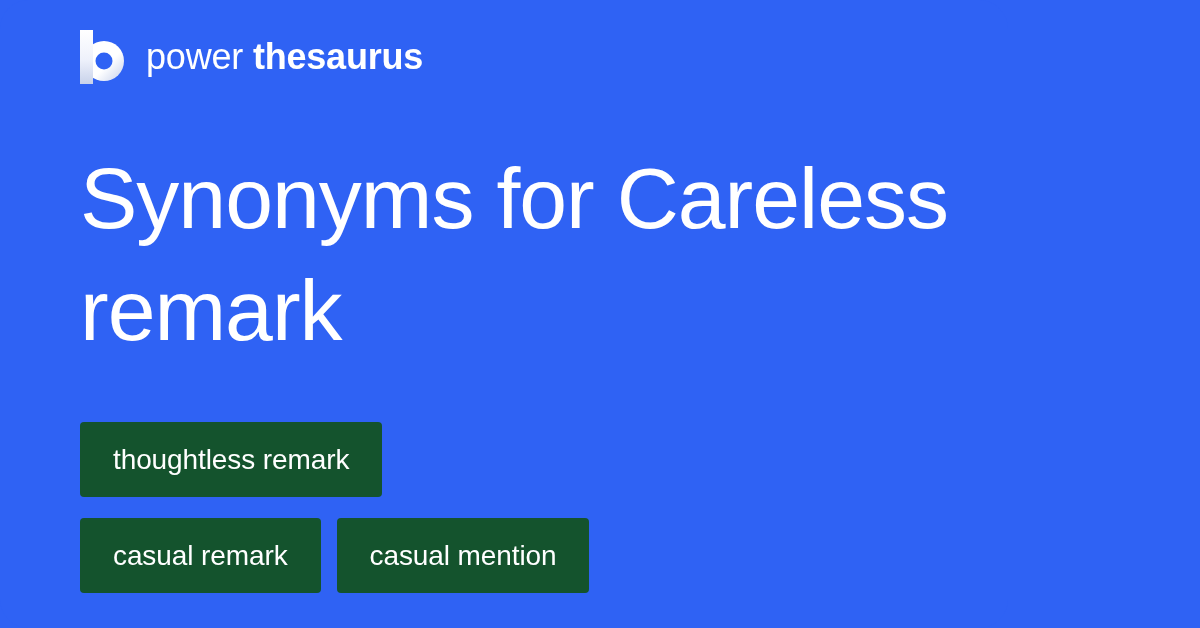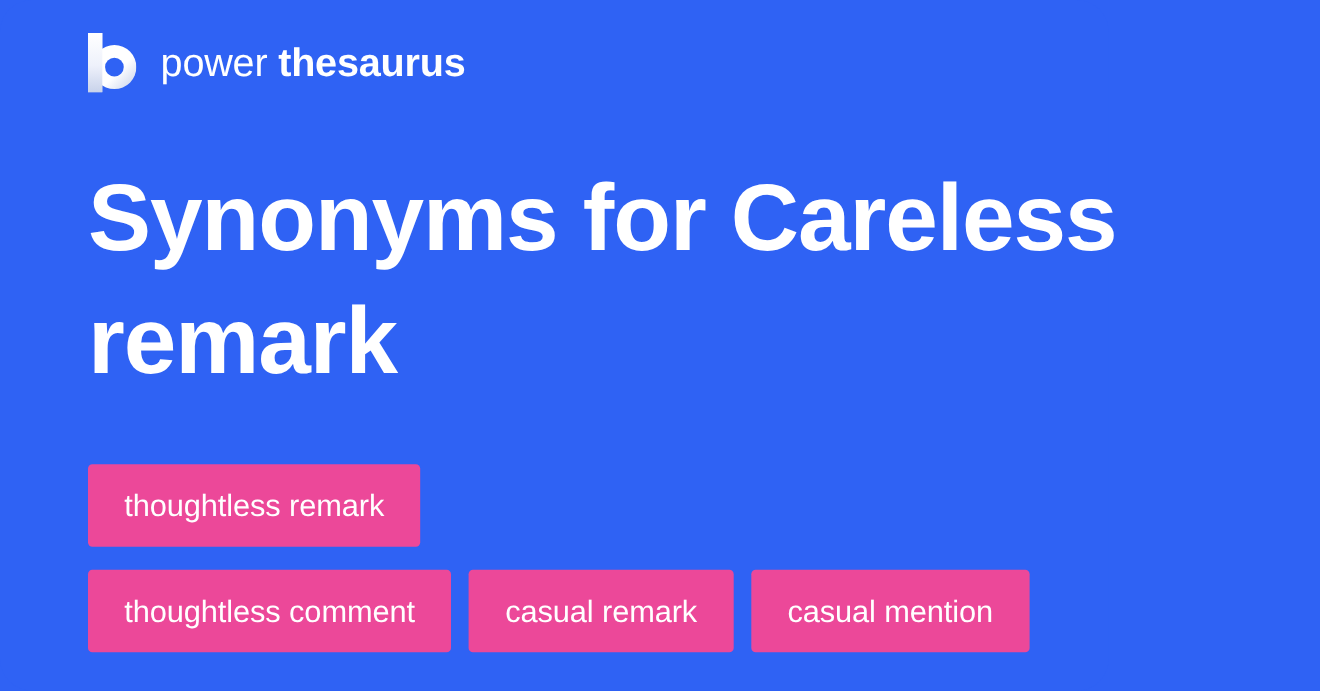--- a/index.html
+++ b/index.html
@@ -53,21 +53,21 @@
   .brand-text .w2 { font-weight: 700; }
 
   
   .headline {
     position: absolute;
     left: 80px;
     top: 142px;
     width: 960px;
     font-size: 86px;
     line-height: 112px;
-    font-weight: 700;
+    font-weight: 400;
     color: #ffffff;
     letter-spacing: -1px;
   }
 
   
   .chips {
     position: absolute;
     left: 80px;
     top: 422px;
     width: 1060px;
@@ -76,21 +76,21 @@
     gap: 21px;
   }
 
   .chip-row {
     display: flex;
     flex-direction: row;
     gap: 16px;
   }
 
   .chip {
-    background: #ec4899;
+    background: #14532d;
     border-radius: 4px;
     height: 75px;
     display: flex;
     align-items: center;
     justify-content: center;
     padding: 16px 33px;
     color: #ffffff;
     font-size: 28px;
     font-weight: 400;
     line-height: 1;
@@ -131,19 +131,18 @@
     </div>
   </div>
 
   <h1 class="headline">Synonyms for Careless remark</h1>
 
   <div class="chips">
     <div class="chip-row">
       <div class="chip">thoughtless remark</div>
     </div>
     <div class="chip-row">
-      <div class="chip">thoughtless comment</div>
       <div class="chip">casual remark</div>
       <div class="chip">casual mention</div>
     </div>
   </div>
 
 </div>
 
 </body></html>

